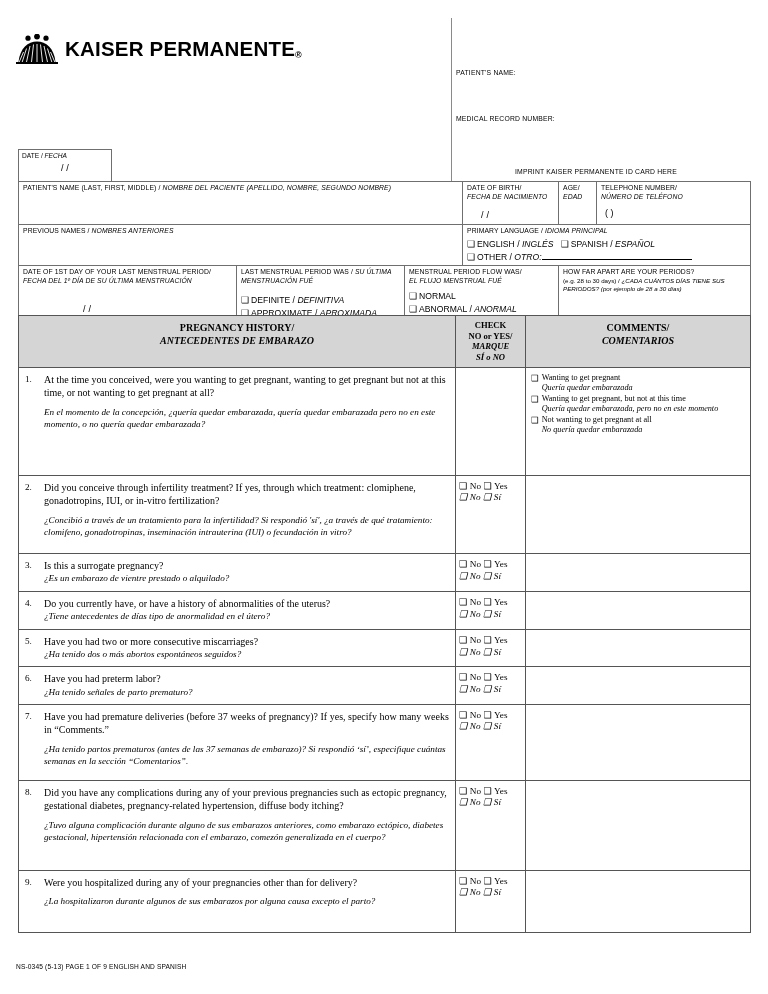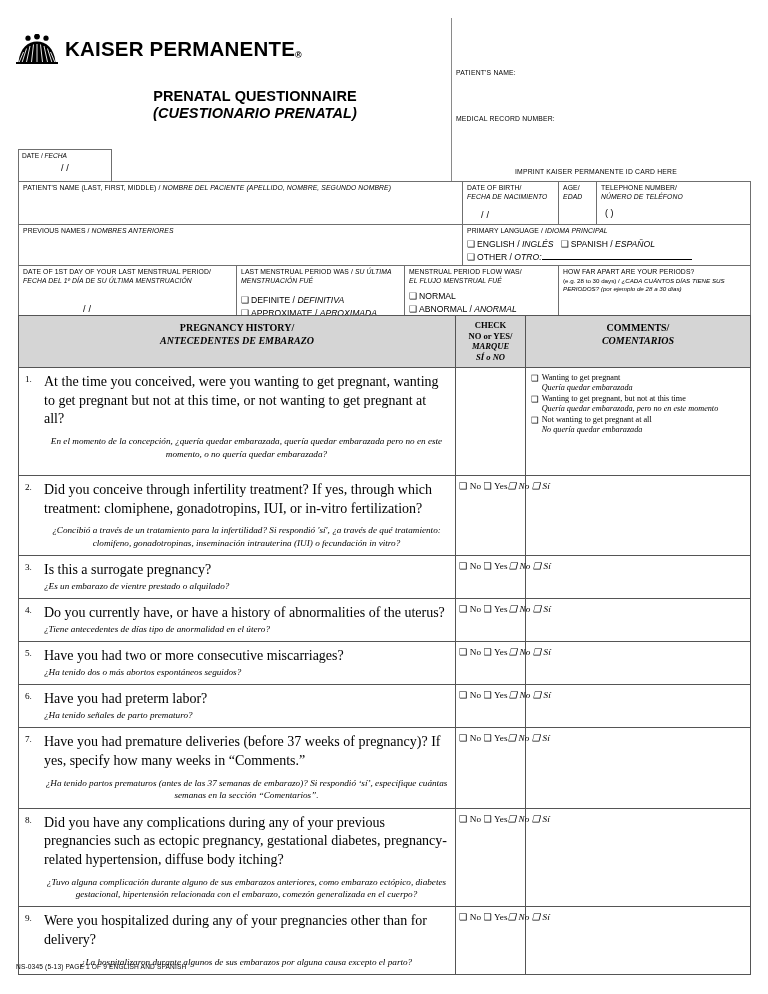--- a/index.html
+++ b/index.html
@@ -87,28 +87,28 @@
     font-weight: bold;
     line-height: 1.3;
   }
   .qtable thead th .es { font-style: italic; display: block; }
   .qtable thead th.small { font-size: 8.6px; line-height: 1.25; padding: 4px 1px; }
 
   td.qcell { padding: 5px 6px 6px 6px; }
   .qnum-wrap { display: flex; gap: 6px; }
   .qnum { width: 13px; flex: none; font-size: 9.2px; line-height: 1.34; }
   .qtext { flex: 1; }
-  .q-en { font-size: 14px; line-height: 1.34; }
+  .q-en { font-size: 10px; line-height: 1.34; }
   .q-es { font-size: 9.2px; line-height: 1.34; font-style: italic; }
-  .q-es.gap { margin-top: 6px; text-align: center; }
+  .q-es.gap { margin-top: 6px; }
 
   td.checkcell { padding: 0 3px; font-size: 9px; position: relative; }
   .chk-line { white-space: nowrap; font-size: 9.2px; letter-spacing: 0.1px; }
   .chk-line.es { font-style: italic; }
-  .chk-stack { display: flex; flex-direction: row; justify-content: space-between; height: 100%; padding: 4px 0; }
+  .chk-stack { display: flex; flex-direction: column; justify-content: space-between; height: 100%; padding: 4px 0; }
   .chk-stack.tight { justify-content: flex-start; gap: 1px; padding-top: 4px; }
 
   td.commentcell { padding: 5px 5px; }
   .opt { display: flex; gap: 3px; font-size: 8.2px; line-height: 1.28; margin-bottom: 0px; }
   .opt .box { flex: none; font-size: 8.5px; }
   .opt .txt .en { display: block; }
   .opt .txt .es { display: block; font-style: italic; }
 
   
   .footer {
@@ -138,24 +138,20 @@
           <line x1="10.5" y1="14.5" x2="6.2" y2="28"></line>
           <line x1="31.5" y1="14.5" x2="35.8" y2="28"></line>
           <line x1="7.5" y1="18" x2="3.2" y2="28"></line>
           <line x1="34.5" y1="18" x2="38.8" y2="28"></line>
         </g>
         <rect x="0" y="28" width="42" height="2" fill="#000"></rect>
       </svg>
       <div class="kp-wordmark"><span>KAISER PERMANENTE</span><span class="kp-reg">®</span></div>
     </div>
 
-    <div class="title-block">
-      <div class="title-en">PRENATAL QUESTIONNAIRE</div>
-      <div class="title-es">(CUESTIONARIO PRENATAL)</div>
-    </div>
 
     <div class="vrule"></div>
     <div class="pt-name-lbl">PATIENT'S NAME:</div>
     <div class="mrn-lbl">MEDICAL RECORD NUMBER:</div>
     <div class="imprint-lbl">IMPRINT KAISER PERMANENTE ID CARD HERE</div>
   </div>
 
   <div class="date-box">
     <div class="lbl"><span>DATE / </span><i>FECHA</i></div>
     <div class="date-slashes">/          /</div>

